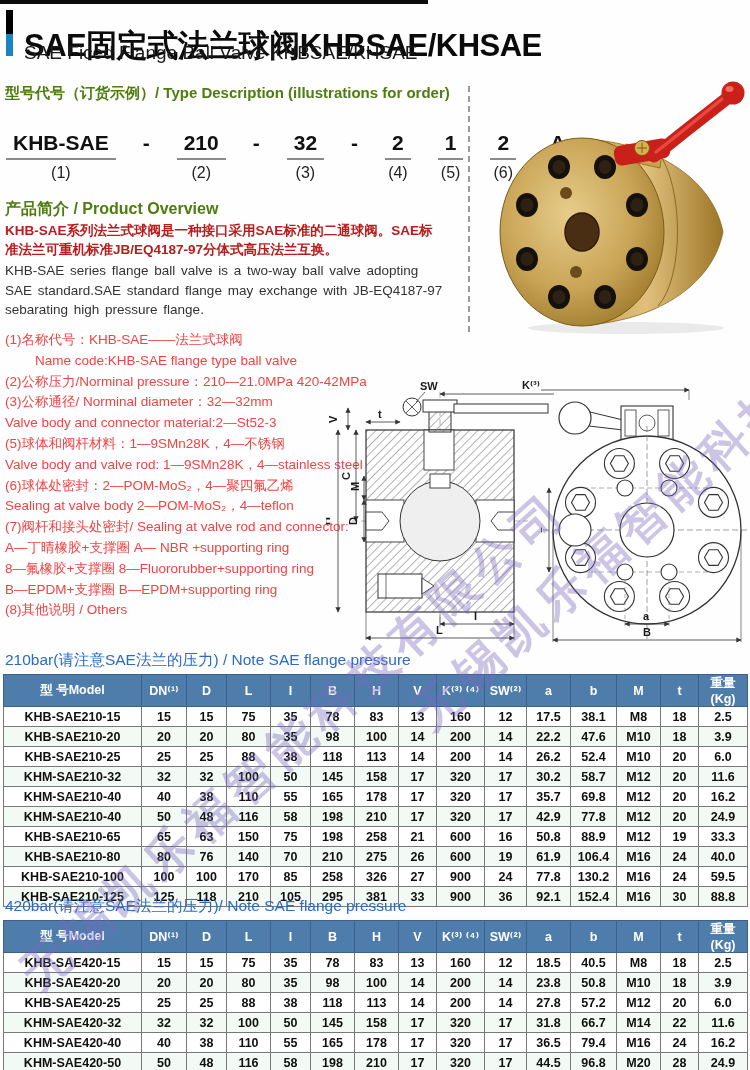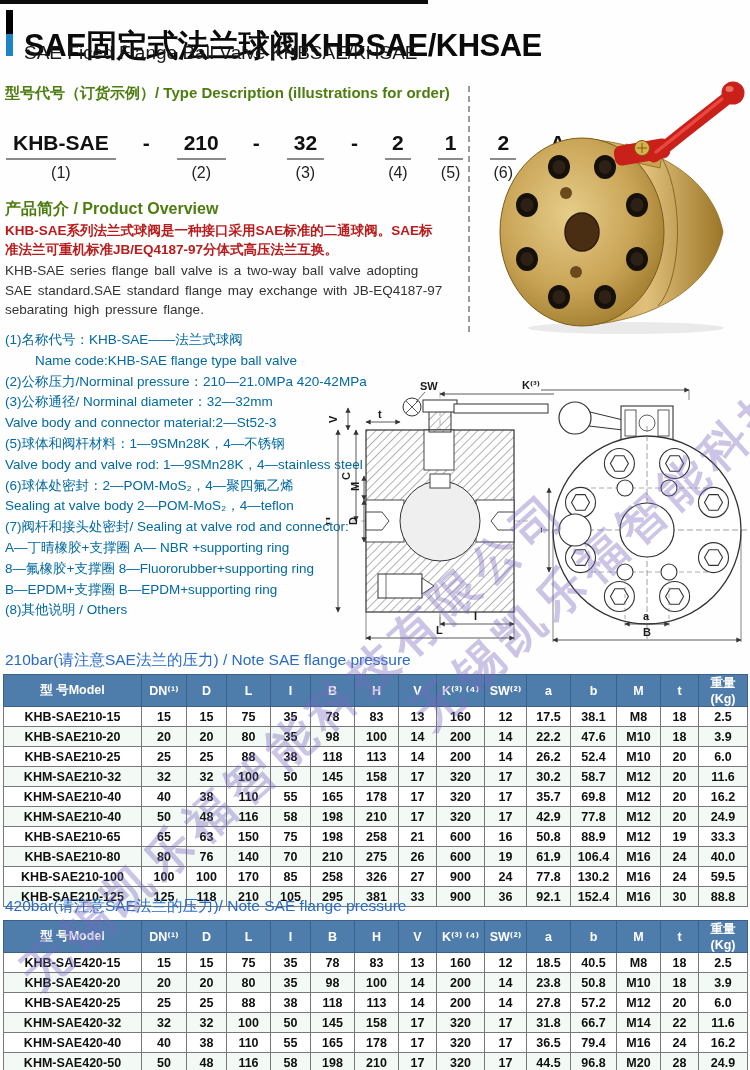--- a/index.html
+++ b/index.html
@@ -22,21 +22,21 @@
   .code-part{display:flex;flex-direction:column;align-items:center;}
   .code-text{font-size:21px;font-weight:700;border-bottom:2px solid #8a8a8a;padding:0 7px 3px;white-space:pre;}
   .code-num{font-size:16px;margin-top:4px;color:#222;}
   .code-sep{font-size:21px;font-weight:700;padding-top:0;}
 
   .v-divider{left:468px;top:86px;height:246px;width:0;border-left:2px dashed #9a9a9a;}
 
   .overview-cn{left:5px;top:221px;width:456px;font-size:13.5px;line-height:19px;font-weight:600;color:#b91c1c;}
   .overview-en{left:5px;top:261px;width:456px;font-size:13.5px;line-height:19.5px;color:#333;word-spacing:2px;}
 
-  .spec-list{left:5px;top:330px;width:470px;font-size:13.5px;line-height:20.8px;color:#0369a1;}
+  .spec-list{left:5px;top:330px;width:470px;font-size:13.5px;line-height:20.8px;color:#ef4444;}
   .spec-line{white-space:nowrap;}
   .spec-line.indent{padding-left:30px;}
 
   
   .table-title{font-size:15.5px;color:#2a6cc4;white-space:nowrap;}
   .tt1{left:5px;top:650px;}
   .tt2{left:5px;top:896px;}
   .tbl-wrap1{left:3px;top:674px;}
   .tbl-wrap2{left:3px;top:920px;}
   table.spec-table{border-collapse:collapse;table-layout:fixed;width:744px;background:#a16207;}

